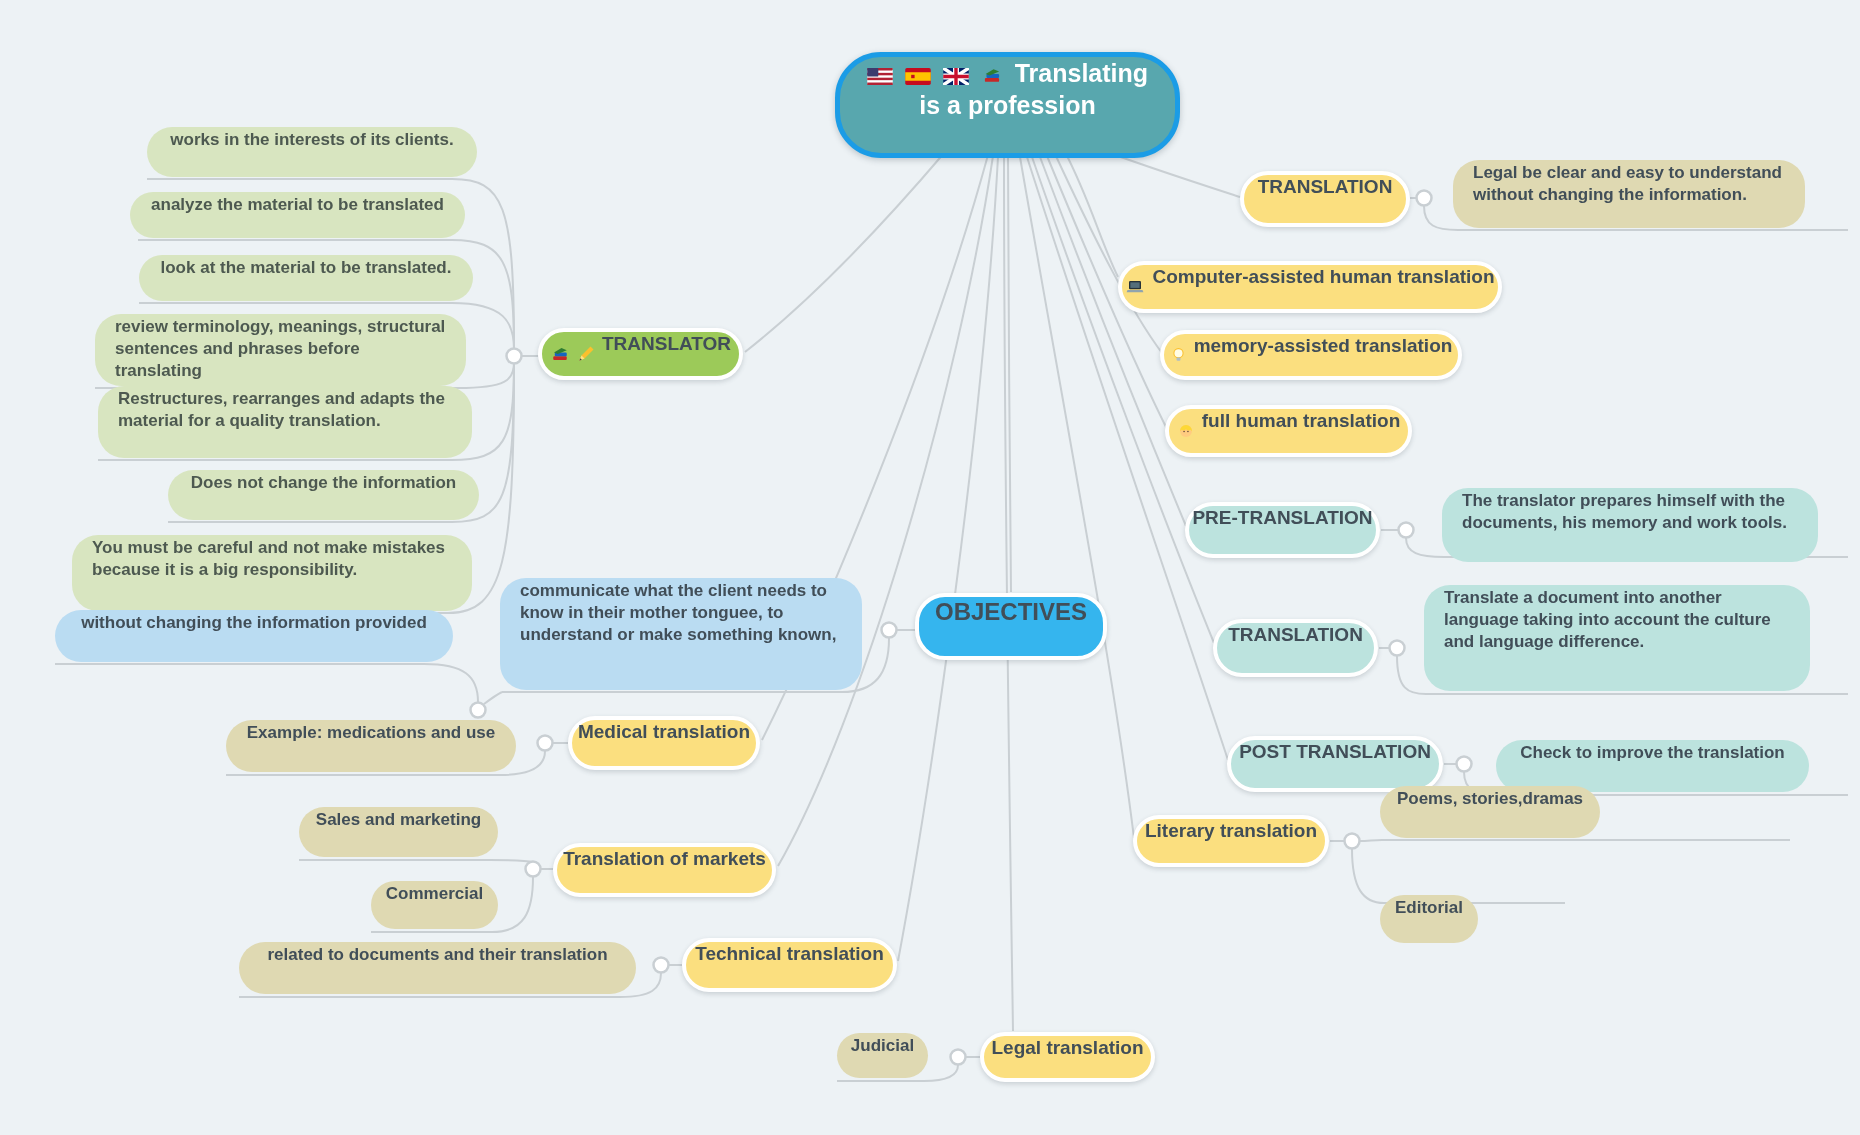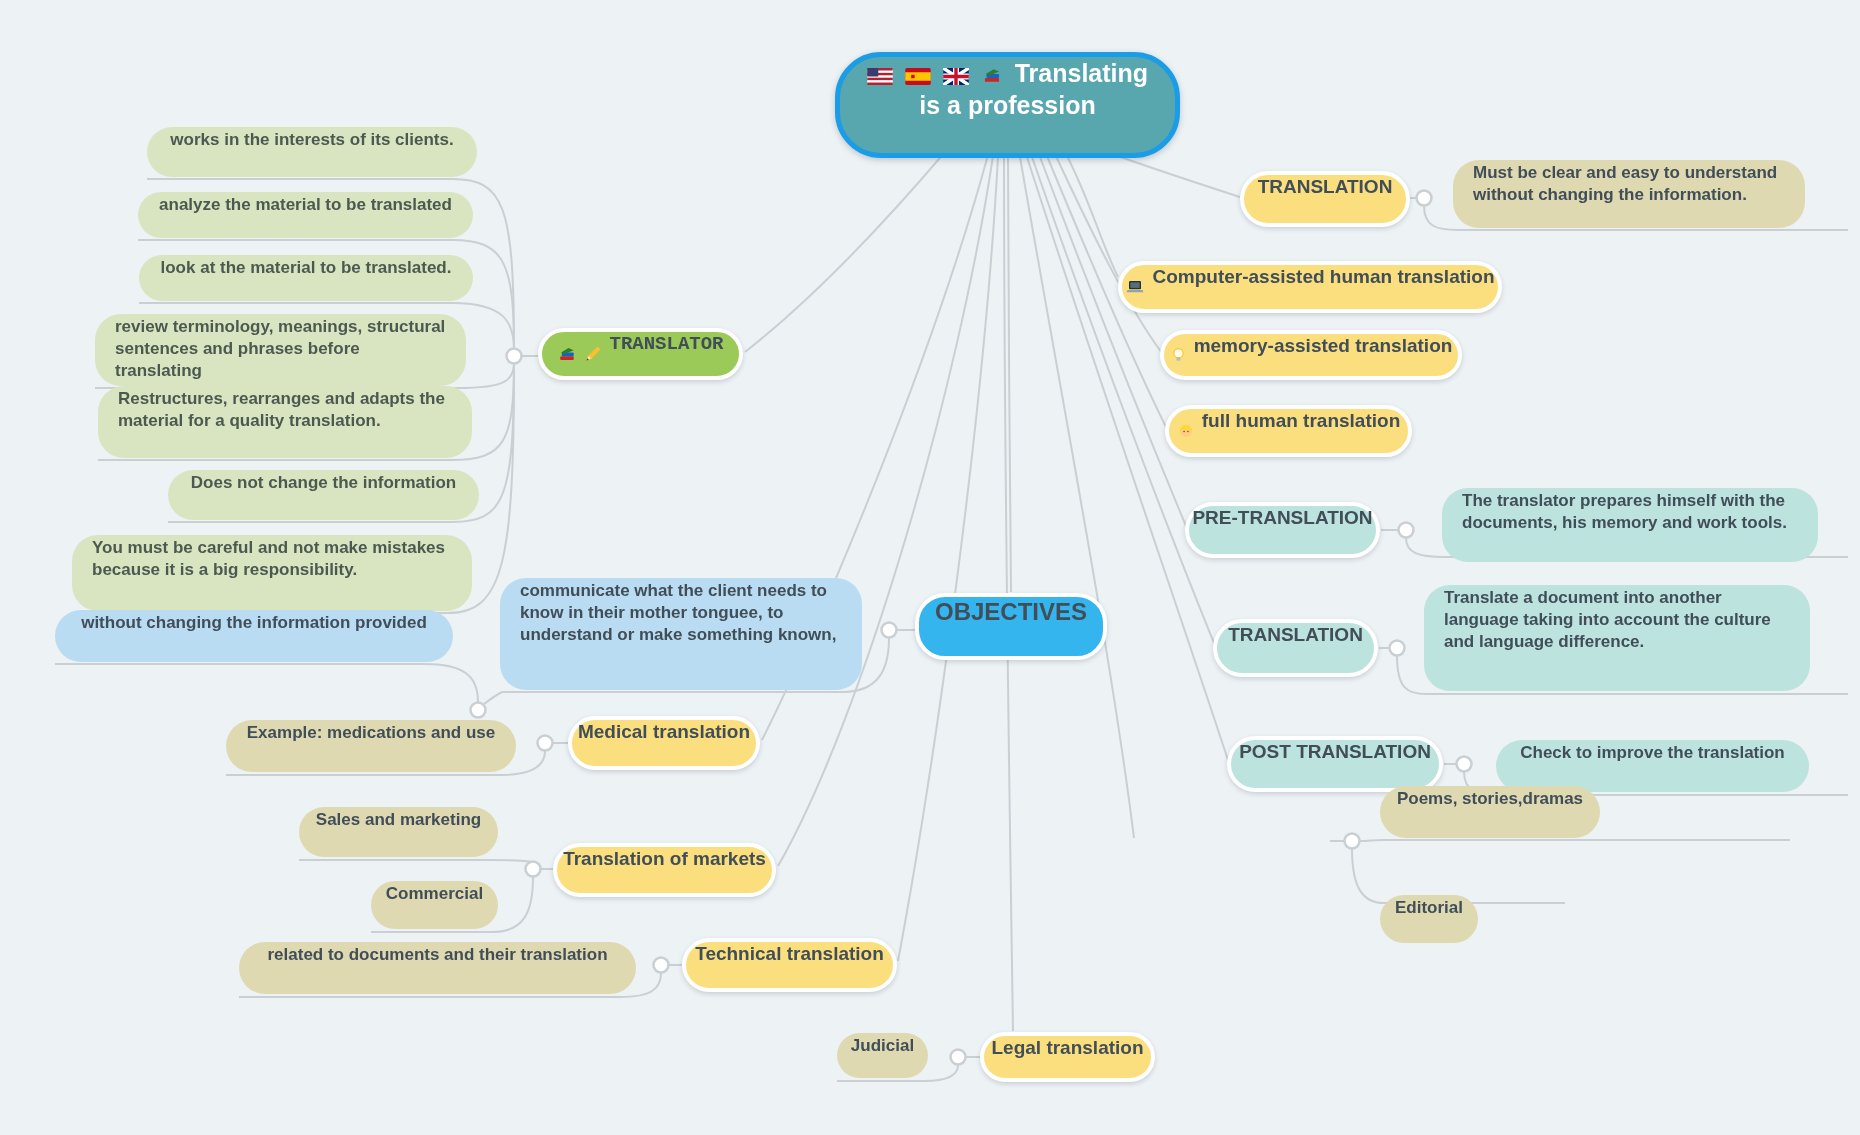--- a/index.html
+++ b/index.html
@@ -11,21 +11,21 @@
   .node{position:absolute;box-sizing:border-box;display:flex;justify-content:center;
         font-weight:700;color:var(--text-dark,#414e58);line-height:1.28;}
   .topic{border:4px solid #ffffff;border-radius:30px;font-size:19px;white-space:nowrap;
          box-shadow:0 2px 5px rgba(55,70,80,.20);padding:0 18px;}
   .child{border-radius:26px;font-size:17px;padding:2px 18px;white-space:nowrap;}
   .ml{white-space:normal;justify-content:flex-start;text-align:left;padding:2px 20px;}
   .ctr{white-space:normal;text-align:center;}
   .root{background:var(--root-fill,#58a7ae);border:5px solid var(--root-border,#1b9ce6);
         border-radius:46px;color:var(--root-text,#fff);font-size:25px;text-align:center;
         box-shadow:0 2px 6px rgba(40,60,70,.25);}
-  .fill-green{background:var(--green,#9cca59);font-family:Liberation Mono, monospace;}
+  .fill-green{background:var(--green,#9cca59);}
   .fill-greenchild{background:var(--green-child,#d8e5c0);color:var(--text-green,#4d5950);}
   .fill-blue{background:var(--blue,#35b5ee);font-size:24px;}
   .fill-bluechild{background:var(--blue-child,#badcf2);}
   .fill-yellow{background:var(--yellow,#fbdf7f);}
   .fill-tan{background:var(--tan,#dfd9b2);}
   .fill-teal{background:var(--teal,#bce3de);}
   .ic{display:inline-flex;align-items:center;margin-right:7px;}
   .ic svg{display:block;}
   .rooticons .ic{margin-right:5px;vertical-align:-3px;display:inline-block;}
 </style>
@@ -151,33 +151,33 @@
     <span class="ic">
         <svg width="18" height="18" viewBox="0 0 24 24">
           <path d="M3,21 L6,14 L18,2 L22,6 L10,18 z" fill="#fbc02d"></path>
           <path d="M3,21 L6,14 L10,18 z" fill="#ffe082"></path>
           <path d="M3,21 L4.4,17.6 L6.4,19.6 z" fill="#37474f"></path>
         </svg>
       </span>
     <span>TRANSLATOR</span>
   </div>
   <div class="node child fill-greenchild" style="left:147px;top:127px;width:330px;height:50px;">works in the interests of its clients.</div>
-  <div class="node child fill-greenchild" style="left:138px;top:192px;width:335px;height:46px;">analyze the material to be translated</div>
+  <div class="node child fill-greenchild" style="left:130px;top:192px;width:335px;height:46px;">analyze the material to be translated</div>
   <div class="node child fill-greenchild" style="left:139px;top:255px;width:334px;height:46px;">look at the material to be translated.</div>
   <div class="node child fill-greenchild ml" style="left:95px;top:314px;width:371px;height:72px;">review terminology, meanings, structural sentences and phrases before translating</div>
   <div class="node child fill-greenchild ml" style="left:98px;top:386px;width:374px;height:72px;">Restructures, rearranges and adapts the material for a quality translation.</div>
   <div class="node child fill-greenchild" style="left:168px;top:470px;width:311px;height:50px;">Does not change the information</div>
   <div class="node child fill-greenchild ml" style="left:72px;top:535px;width:400px;height:76px;">You must be careful and not make mistakes because it is a big responsibility.</div>
 
   <div class="node topic fill-blue" style="left:915px;top:593px;width:192px;height:67px;">OBJECTIVES</div>
   <div class="node child fill-bluechild ml" style="left:500px;top:578px;width:362px;height:112px;">communicate what the client needs to know in their mother tonguee, to understand or make something known,</div>
   <div class="node child fill-bluechild" style="left:55px;top:610px;width:398px;height:52px;">without changing the information provided</div>
 
   <div class="node topic fill-yellow" style="left:1240px;top:171px;width:170px;height:56px;">TRANSLATION</div>
-  <div class="node child fill-tan ml" style="left:1453px;top:160px;width:352px;height:68px;">Must be clear and easy to understand without changing the information.</div>
+  <div class="node child fill-tan ml" style="left:1453px;top:160px;width:352px;height:68px;">Legal be clear and easy to understand without changing the information.</div>
 
   <div class="node topic fill-yellow" style="left:1118px;top:261px;width:384px;height:52px;">
     <span class="ic">
         <svg width="20" height="18" viewBox="0 0 24 24">
           <rect x="4" y="4" width="16" height="11" rx="1.5" fill="#263238"></rect>
           <rect x="5.8" y="5.8" width="12.4" height="7.4" fill="#546e7a"></rect>
           <path d="M2,16 h20 l1.2,3 h-22.4 z" fill="#90a4ae"></path>
         </svg>
       </span>
     <span>Computer-assisted human translation</span>
@@ -205,20 +205,21 @@
 
   <div class="node topic fill-teal" style="left:1185px;top:502px;width:195px;height:56px;">PRE-TRANSLATION</div>
   <div class="node child fill-teal ml" style="left:1442px;top:480px;width:376px;height:74px;margin-top:8px;">The translator prepares himself with the documents, his memory and work tools.</div>
 
   <div class="node topic fill-teal" style="left:1213px;top:619px;width:165px;height:58px;">TRANSLATION</div>
   <div class="node child fill-teal ml" style="left:1424px;top:585px;width:386px;height:106px;">Translate a document into another language taking into account the culture and language difference.</div>
 
   <div class="node topic fill-teal" style="left:1227px;top:736px;width:216px;height:56px;">POST TRANSLATION</div>
   <div class="node child fill-teal" style="left:1496px;top:740px;width:313px;height:52px;">Check to improve the translation</div>
 
+  <div class="node topic fill-yellow" style="left:1133px;top:815px;width:196px;height:52px;">Literary translation</div>
   <div class="node child fill-tan" style="left:1380px;top:786px;width:220px;height:52px;">Poems, stories,dramas</div>
   <div class="node child fill-tan" style="left:1380px;top:852px;width:98px;height:48px;margin-top:43px;">Editorial</div>
 
   <div class="node topic fill-yellow" style="left:568px;top:716px;width:192px;height:54px;">Medical translation</div>
   <div class="node child fill-tan" style="left:226px;top:720px;width:290px;height:52px;">Example: medications and use</div>
 
   <div class="node topic fill-yellow" style="left:553px;top:843px;width:223px;height:54px;">Translation of markets</div>
   <div class="node child fill-tan" style="left:299px;top:807px;width:199px;height:50px;">Sales and marketing</div>
   <div class="node child fill-tan" style="left:371px;top:881px;width:127px;height:48px;">Commercial</div>
 

